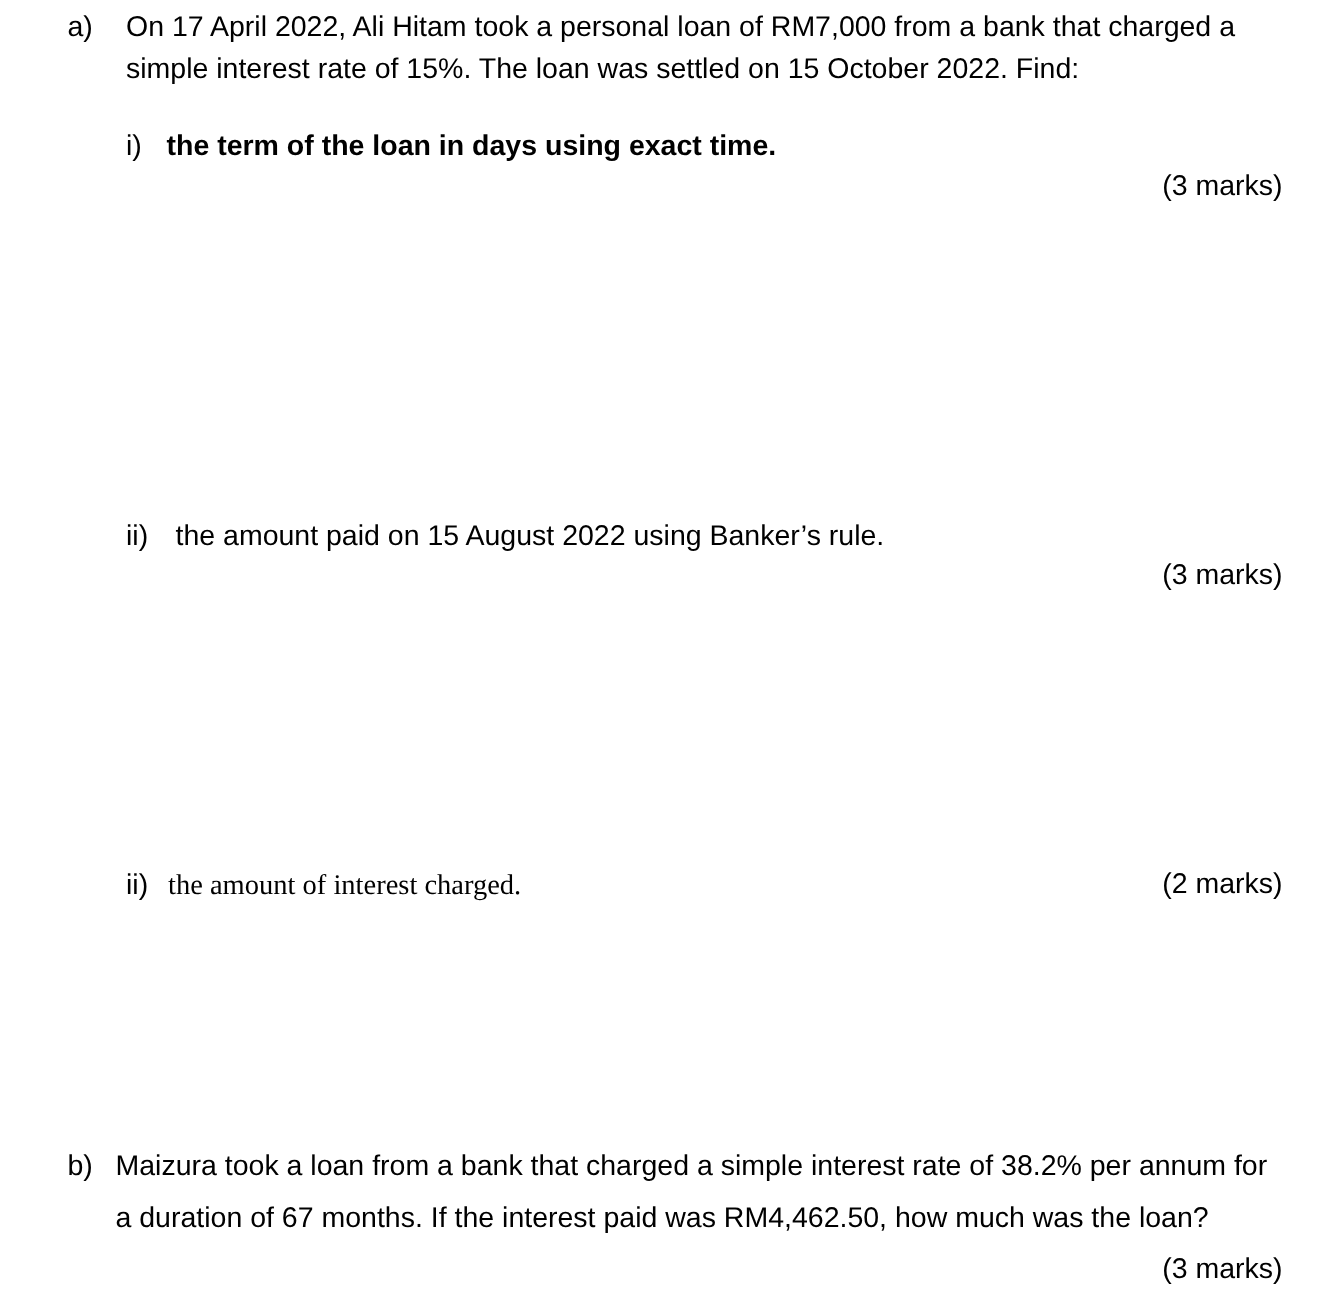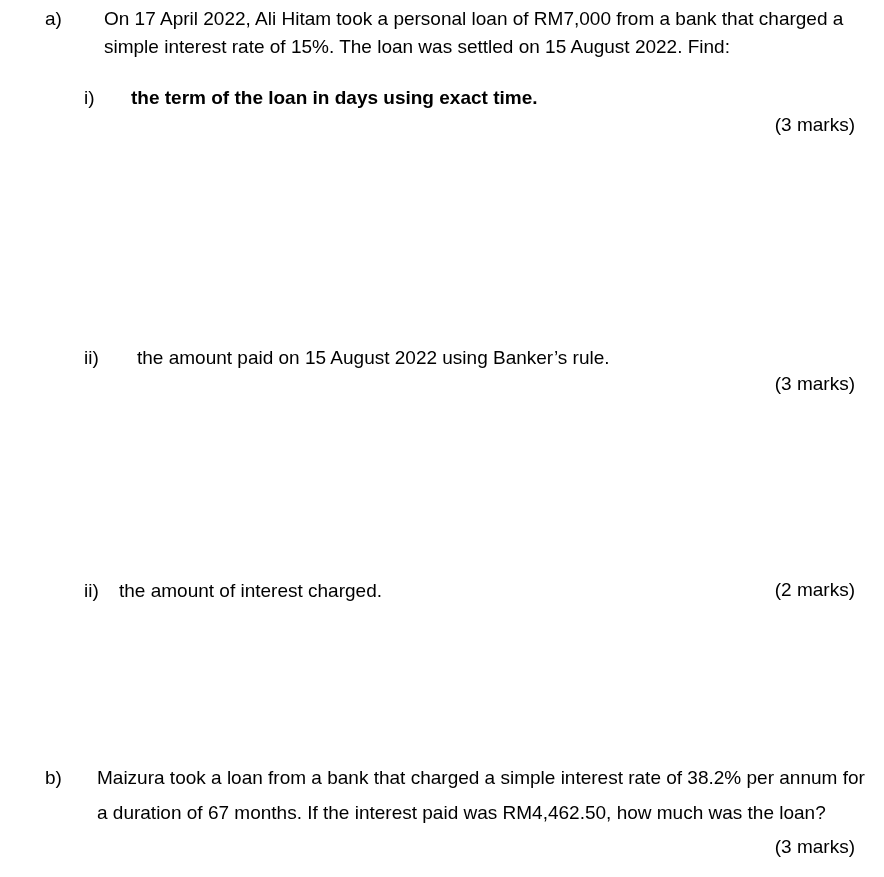--- a/index.html
+++ b/index.html
@@ -1,47 +1,47 @@
 <!DOCTYPE html>
 <html><head>
 <meta charset="utf-8">
 <style>
   html, body { margin: 0; padding: 0; background: #ffffff; }
   body {
     width: 884px; height: 877px; position: relative; overflow: hidden;
     font-family: "Liberation Sans", sans-serif; color: #000000;
     font-size: 19px; line-height: 22px;
   }
-  .abs { position: absolute; white-space: nowrap; margin-left: 20px; }
+  .abs { position: absolute; white-space: nowrap; }
   .marks { position: absolute; right: 29px; white-space: nowrap; }
   .label { position: absolute; white-space: nowrap; }
 </style>
 </head>
 <body>
 
 <div>
   <span class="label" style="left:45px; top:8px;">a)</span>
   <span class="abs" style="left:84px; top:8px;">On 17 April 2022, Ali Hitam took a personal loan of RM7,000 from a bank that charged a</span>
-  <span class="abs" style="left:84px; top:36px;">simple interest rate of 15%. The loan was settled on 15 August 2022. Find:</span>
+  <span class="abs" style="left:84px; top:36px;">simple interest rate of 15%. The loan was settled on 15 October 2022. Find:</span>
 
   <div>
     <span class="label" style="left:84px; top:87px;">i)</span>
     <span class="abs" style="left:111px; top:87px;font-weight:bold;">the term of the loan in days using exact time.</span>
     <span class="marks" style="top:114px;">(3 marks)</span>
   </div>
 
   <div>
     <span class="label" style="left:84px; top:347px;">ii)</span>
     <span class="abs" style="left:117px; top:347px;text-align:center;">the amount paid on 15 August 2022 using Banker’s rule.</span>
     <span class="marks" style="top:373px;">(3 marks)</span>
   </div>
 
   <div>
     <span class="label" style="left:84px; top:580px;">ii)</span>
-    <span class="abs" style="left:99px; top:580px;">the amount of interest charged.</span>
+    <span class="abs" style="left:112px; top:580px;font-family:Liberation Serif, serif;">the amount of interest charged.</span>
     <span class="marks" style="top:579px;">(2 marks)</span>
   </div>
 </div>
 
 <div>
   <span class="label" style="left:45px; top:767px;">b)</span>
   <span class="abs" style="left:77px; top:767px;">Maizura took a loan from a bank that charged a simple interest rate of 38.2% per annum for</span>
   <span class="abs" style="left:77px; top:802px;">a duration of 67 months. If the interest paid was RM4,462.50, how much was the loan?</span>
   <span class="marks" style="top:836px;">(3 marks)</span>
 </div>

